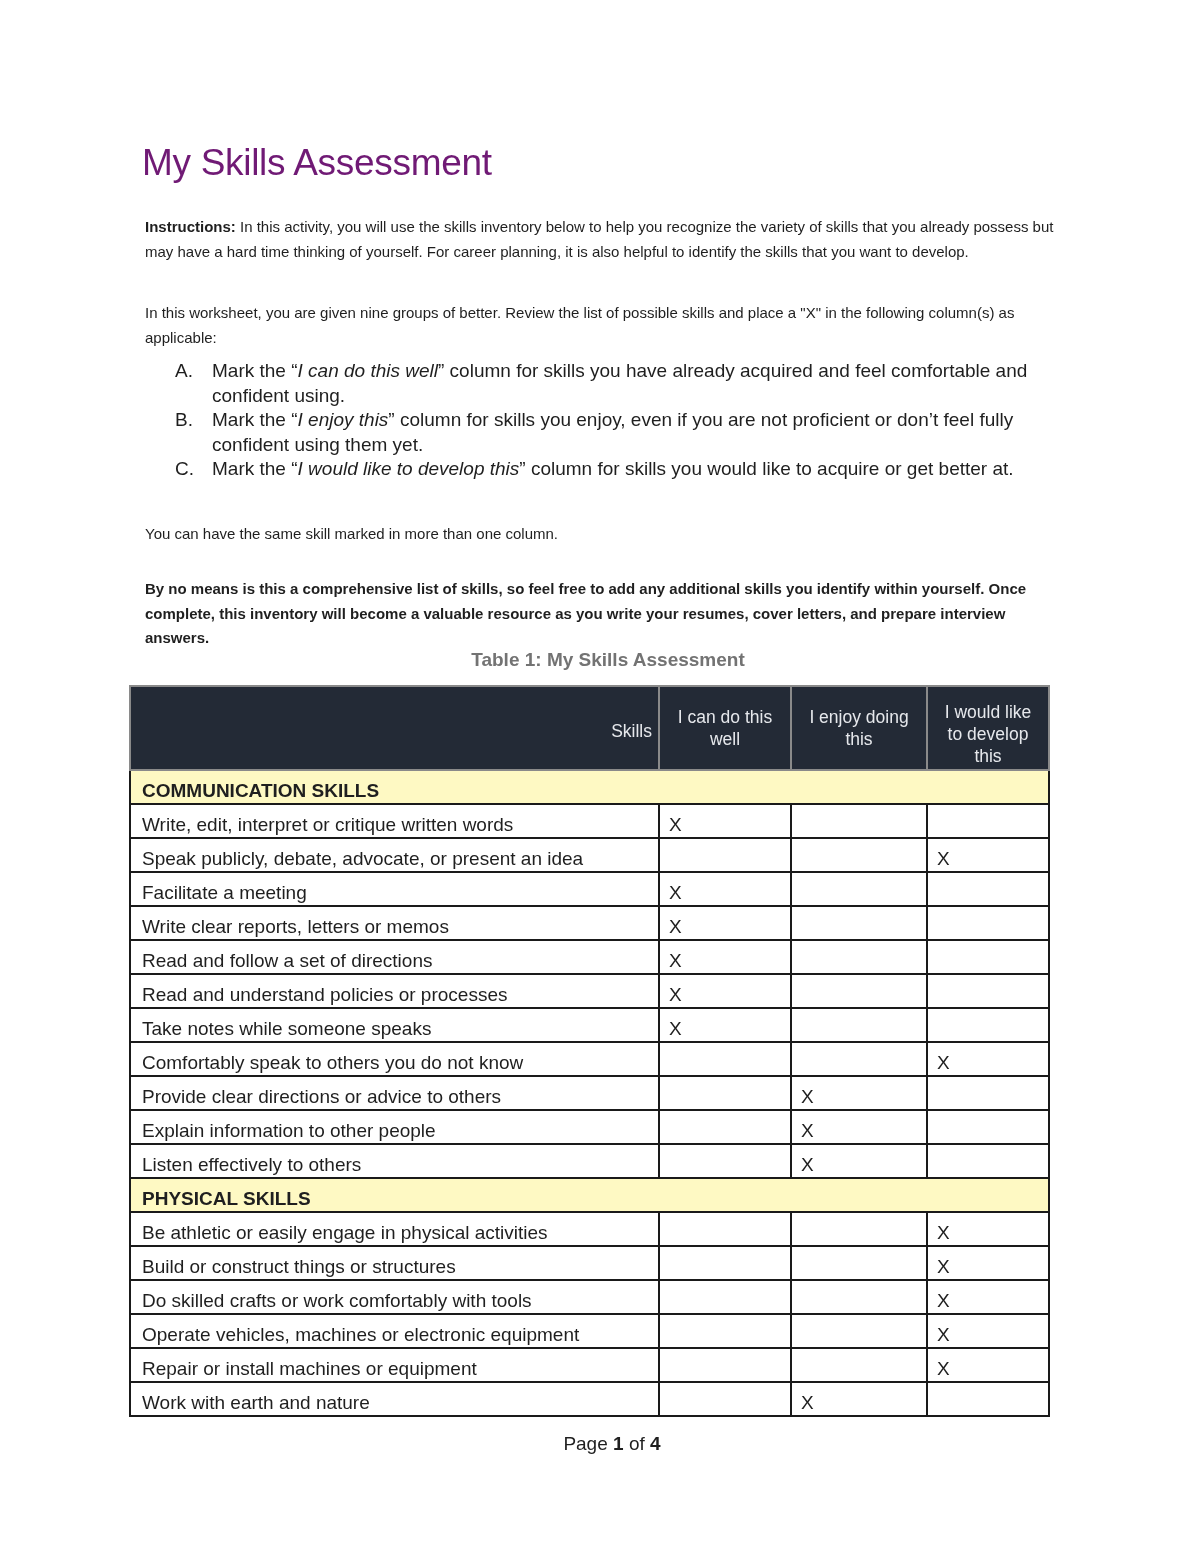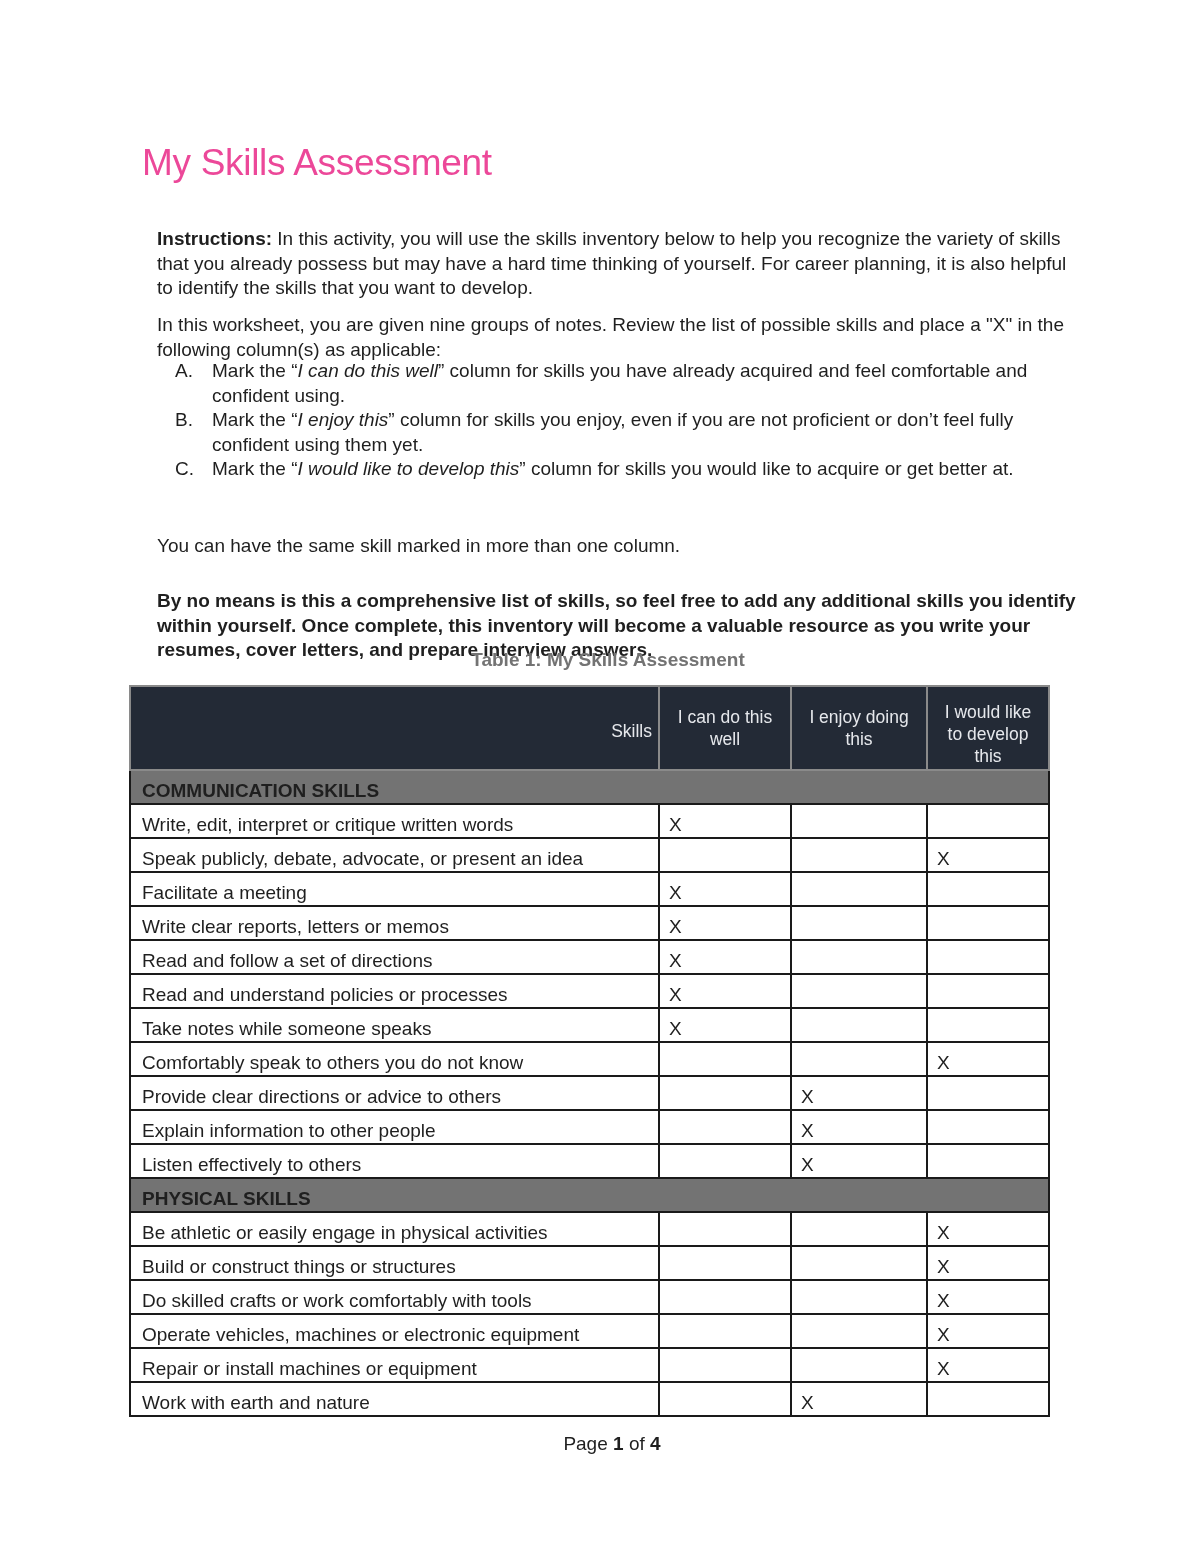--- a/index.html
+++ b/index.html
@@ -3,27 +3,27 @@
 <meta charset="utf-8">
 <style>
   html, body { margin: 0; padding: 0; background: #ffffff; }
   body {
     width: 1200px; height: 1553px; position: relative; overflow: hidden;
     font-family: "Liberation Sans", "DejaVu Sans", sans-serif;
     color: #1a1a1a;
   }
   .page-title {
     position: absolute; left: 142px; top: 142px;
-    font-size: 37px; font-weight: normal; color: #ec4899;
+    font-size: 37px; font-weight: normal; color: #701a75;
     margin: 0; letter-spacing: -0.3px;
   }
   .body-text {
     position: absolute; left: 141px; width: 920px;
-    font-size: 19px; line-height: 24.5px; color: #1f1f1f;
-    margin: 16px;
+    font-size: 15px; line-height: 24.5px; color: #1f1f1f;
+    margin: 4px;
   }
   .instructions { top: 211px; }
   .instructions .lead { font-weight: bold; }
   .worksheet-para { top: 297px; }
   .mark-list {
     position: absolute; left: 172px; top: 359px; width: 880px;
     margin: 0; padding: 0; list-style: none;
     font-size: 19px; line-height: 24.5px; color: #1f1f1f;
   }
   .mark-list li { position: relative; padding-left: 40px; margin: 0; }
@@ -46,21 +46,21 @@
   table.skills th {
     background: #232a36; color: #e6e8ec; font-weight: normal;
     font-size: 17.5px; line-height: 22px;
     height: 76px; padding: 0 6px; border: 2px solid #8a8a8a;
     vertical-align: middle;
   }
   table.skills th.h-skill { text-align: right; padding-left: 11px; padding-top: 6px; }
   table.skills th.h-col { text-align: center; }
   table.skills th.h-dev { vertical-align: bottom; line-height: 22px; padding-bottom: 2px; }
   table.skills tr.section td {
-    background: #737373; font-weight: bold; height: 32px;
+    background: #fef9c3; font-weight: bold; height: 32px;
     padding: 0 0 0 11px; border-top: 2px solid #1a1a1a; border-bottom: 2px solid #1a1a1a;
     border-left: 2px solid #1a1a1a; border-right: 2px solid #1a1a1a;
     vertical-align: bottom; line-height: 24px;
   }
   table.skills tr.skill-row td {
     height: 32px; border: 2px solid #1a1a1a; padding: 0 0 0 11px;
     vertical-align: bottom; line-height: 24px; background: #ffffff;
   }
   table.skills tr.skill-row td.mark { padding-left: 9px; }
   .page-footer {
@@ -69,21 +69,21 @@
   }
   .page-footer b { font-weight: bold; }
 </style>
 </head>
 <body>
 
 <h1 class="page-title">My Skills Assessment</h1>
 
 <p class="body-text instructions"><span class="lead">Instructions:</span><span> In this activity, you will use the skills inventory below to help you recognize the variety of skills that you already possess but may have a hard time thinking of yourself. For career planning, it is also helpful to identify the skills that you want to develop.</span></p>
 
-<p class="body-text worksheet-para">In this worksheet, you are given nine groups of notes. Review the list of possible skills and place a "X" in the following column(s) as applicable:</p>
+<p class="body-text worksheet-para">In this worksheet, you are given nine groups of better. Review the list of possible skills and place a "X" in the following column(s) as applicable:</p>
 
 <ol class="mark-list">
   <li><span class="letter">A.</span><span>Mark the “</span><em>I can do this well</em><span>” column for skills you have already acquired and feel comfortable and confident using.</span></li>
   <li><span class="letter">B.</span><span>Mark the “</span><em>I enjoy this</em><span>” column for skills you enjoy, even if you are not proficient or don’t feel fully confident using them yet.</span></li>
   <li><span class="letter">C.</span><span>Mark the “</span><em>I would like to develop this</em><span>” column for skills you would like to acquire or get better at.</span></li>
 </ol>
 
 <p class="body-text same-skill">You can have the same skill marked in more than one column.</p>
 
 <p class="body-text comprehensive">By no means is this a comprehensive list of skills, so feel free to add any additional skills you identify within yourself. Once complete, this inventory will become a valuable resource as you write your resumes, cover letters, and prepare interview answers.</p>

